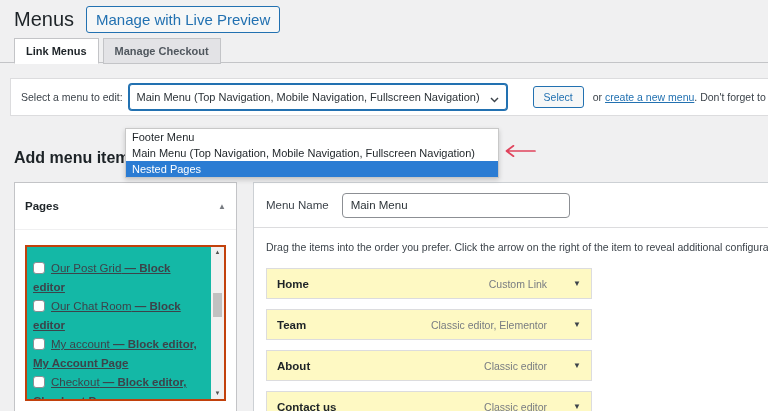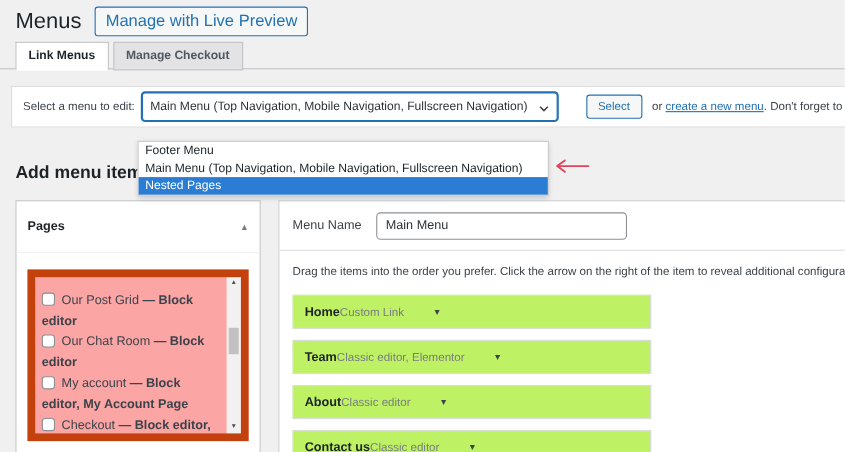--- a/index.html
+++ b/index.html
@@ -51,44 +51,44 @@
   .phead { height:47px; padding:0 10px; display:flex; align-items:center;
     justify-content:space-between; border-bottom:1px solid #f0f0f1; cursor:pointer; }
   .phead .ttl { font-size:11.5px; font-weight:600; color:#1d2327; }
   .phead .tgl { font-size:8px; color:#787c82; }
   .pbody { padding:15px 10px 10px; }
   .ptabs { display:flex; font-size:11px; }
   .ptab { padding:6px 9px; cursor:pointer; }
   .ptab.on { border:1px solid #c3c4c7; border-bottom:1px solid #fff; background:#fff;
     margin-bottom:-1px; position:relative; z-index:2; color:#2c3338; }
   .ptab.lnk { color:#2271b1; }
-  .listbox { border:7px solid #c2410c; background:#fca5a5; height:156px; position:relative;
-    padding:12px 20px 4px 6px; overflow:hidden; }
+  .listbox { border:2px solid #c2410c; background:#14b8a6; height:156px; position:relative;
+    padding:12px 20px 4px 6px; overflow:hidden;text-decoration:underline; }
   .pgitem { display:block; font-size:11.5px; line-height:19px; color:#3c434a; cursor:pointer; }
   .cb { display:inline-block; width:12px; height:12px; border:1px solid #8c8f94;
     border-radius:3px; background:#fff; vertical-align:-2px; margin-right:6px; }
   .sfx { font-weight:700; }
   
   .sbar { position:absolute; top:0; right:0; bottom:0; width:13px; background:#f1f1f1; }
   .sarr { position:absolute; left:0; width:13px; height:11px; font-size:6px; color:#505050;
     text-align:center; line-height:11px; }
   .sarr.up { top:0; } .sarr.dn { bottom:0; }
   .sthumb { position:absolute; left:2px; right:2px; top:46px; height:24px; background:#c1c1c1; }
   
   .card { position:absolute; left:253px; top:182px; width:700px; height:300px;
     background:#fff; border:1px solid #ccd0d4; z-index:2; }
   .chead { height:45px; display:flex; align-items:center; padding:0 12px;
     border-bottom:1px solid #dcdcde; }
   .mn-label { font-size:11.5px; color:#3c434a; margin-right:13px; }
   .mn-input { width:228px; height:25px; border:1px solid #8c8f94; border-radius:4px;
     padding:0 8px; font-size:11.5px; color:#2c3338; font-family:inherit; background:#fff; }
   .cbody { padding:13px 12px; }
   .drag-note { font-size:10.5px; color:#3c434a; white-space:nowrap; margin-bottom:15px; }
-  .mbar { width:326px; height:31px; background:#bef264; border:1px solid #dcdcde;
-    display:flex; align-items:center; justify-content:flex-start;
+  .mbar { width:326px; height:31px; background:#fef9c3; border:1px solid #dcdcde;
+    display:flex; align-items:center; justify-content:space-between;
     padding:0 10px; margin-bottom:10px; cursor:move; }
   .mtitle { font-size:11.5px; font-weight:600; color:#1d2327; }
   .mright { display:flex; align-items:center;gap:12px; }
   .mtype { font-size:10.5px; color:#787c82; }
   .marr { font-size:8px; color:#3c434a; margin-left:14px; cursor:pointer; }
 </style>
 </head>
 <body>
 
 <div class="page-head">

